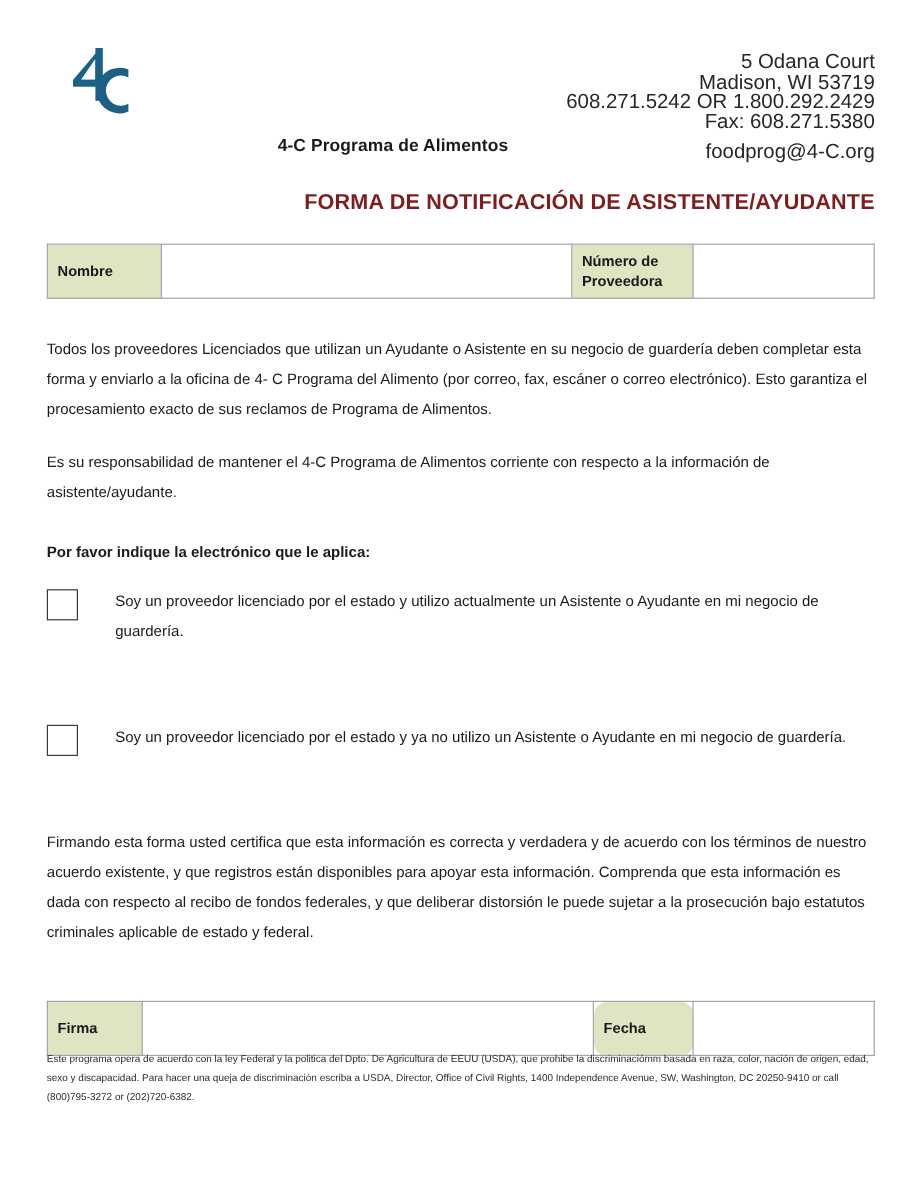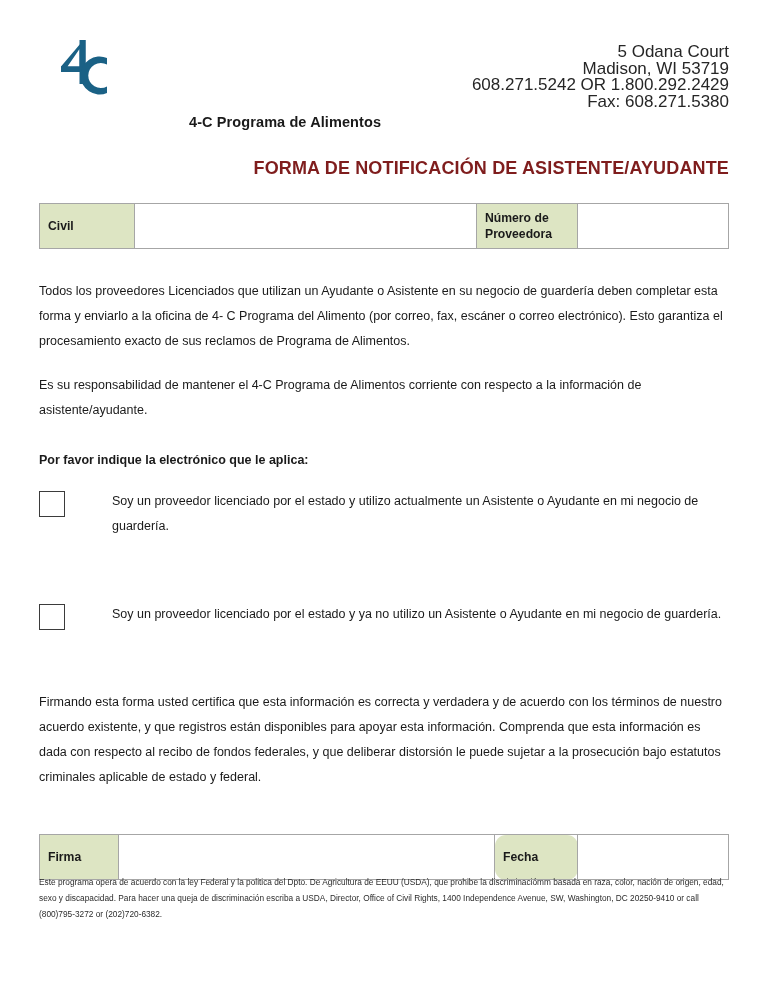--- a/index.html
+++ b/index.html
@@ -38,21 +38,21 @@
     flex: 0 0 140px;
     padding-left: 16px;
     padding-top: 2px;
   }
   .logo-svg { display: block; }
 
   .org-title-wrap {
     flex: 1 1 auto;
     display: flex;
     align-items: flex-end;
-    justify-content: flex-start;
+    justify-content: center;
     height: 96px;
     padding-bottom: 2px;
   }
   .org-title {
     font-size: 14.5px;
     font-weight: bold;
     color: #1a1a1a;
     letter-spacing: 0.1px;
     white-space: nowrap;
     transform: translateX(-6px);
@@ -131,21 +131,20 @@
     font-weight: bold;
     line-height: 22px;
     color: #1a1a1a;
   }
 
   
   .options { margin-top: 18px; }
   .option-row {
     display: flex;
     align-items: flex-start;
-    gap: 16px;
   }
   .option-row + .option-row { margin-top: 63px; }
   .checkbox {
     flex: 0 0 auto;
     width: 26px;
     height: 26px;
     border: 1.4px solid #3b3b3b;
     background: #ffffff;
     margin-top: 2px;
     box-sizing: border-box;
@@ -200,29 +199,30 @@
 
     <div class="org-title-wrap">
       <div class="org-title">4-C Programa de Alimentos</div>
     </div>
 
     <div class="contact-block">
       <div class="contact-line">5 Odana Court</div>
       <div class="contact-line">Madison, WI 53719</div>
       <div class="contact-line">608.271.5242 OR 1.800.292.2429</div>
       <div class="contact-line">Fax: 608.271.5380</div>
+      <div class="contact-email">foodprog@4-C.org</div>
     </div>
   </div>
 
   <div class="form-title">FORMA DE NOTIFICACIÓN DE ASISTENTE/AYUDANTE</div>
 
   <table class="form-table">
     <tbody>
       <tr>
-        <td class="label-cell nombre-label">Civil</td>
+        <td class="label-cell nombre-label">Nombre</td>
         <td class="input-cell nombre-input"></td>
         <td class="label-cell numero-label">Número de Proveedora</td>
         <td class="input-cell numero-input"></td>
       </tr>
     </tbody>
   </table>
 
   <div class="body-text">
     <p>Todos los proveedores Licenciados que utilizan un Ayudante o Asistente en su negocio de guardería deben completar esta forma y enviarlo a la oficina de 4- C Programa del Alimento (por correo, fax, escáner o correo electrónico). Esto garantiza el procesamiento exacto de sus reclamos de Programa de Alimentos.</p>
     <p>Es su responsabilidad de mantener el 4-C Programa de Alimentos corriente con respecto a la información de asistente/ayudante.</p>

